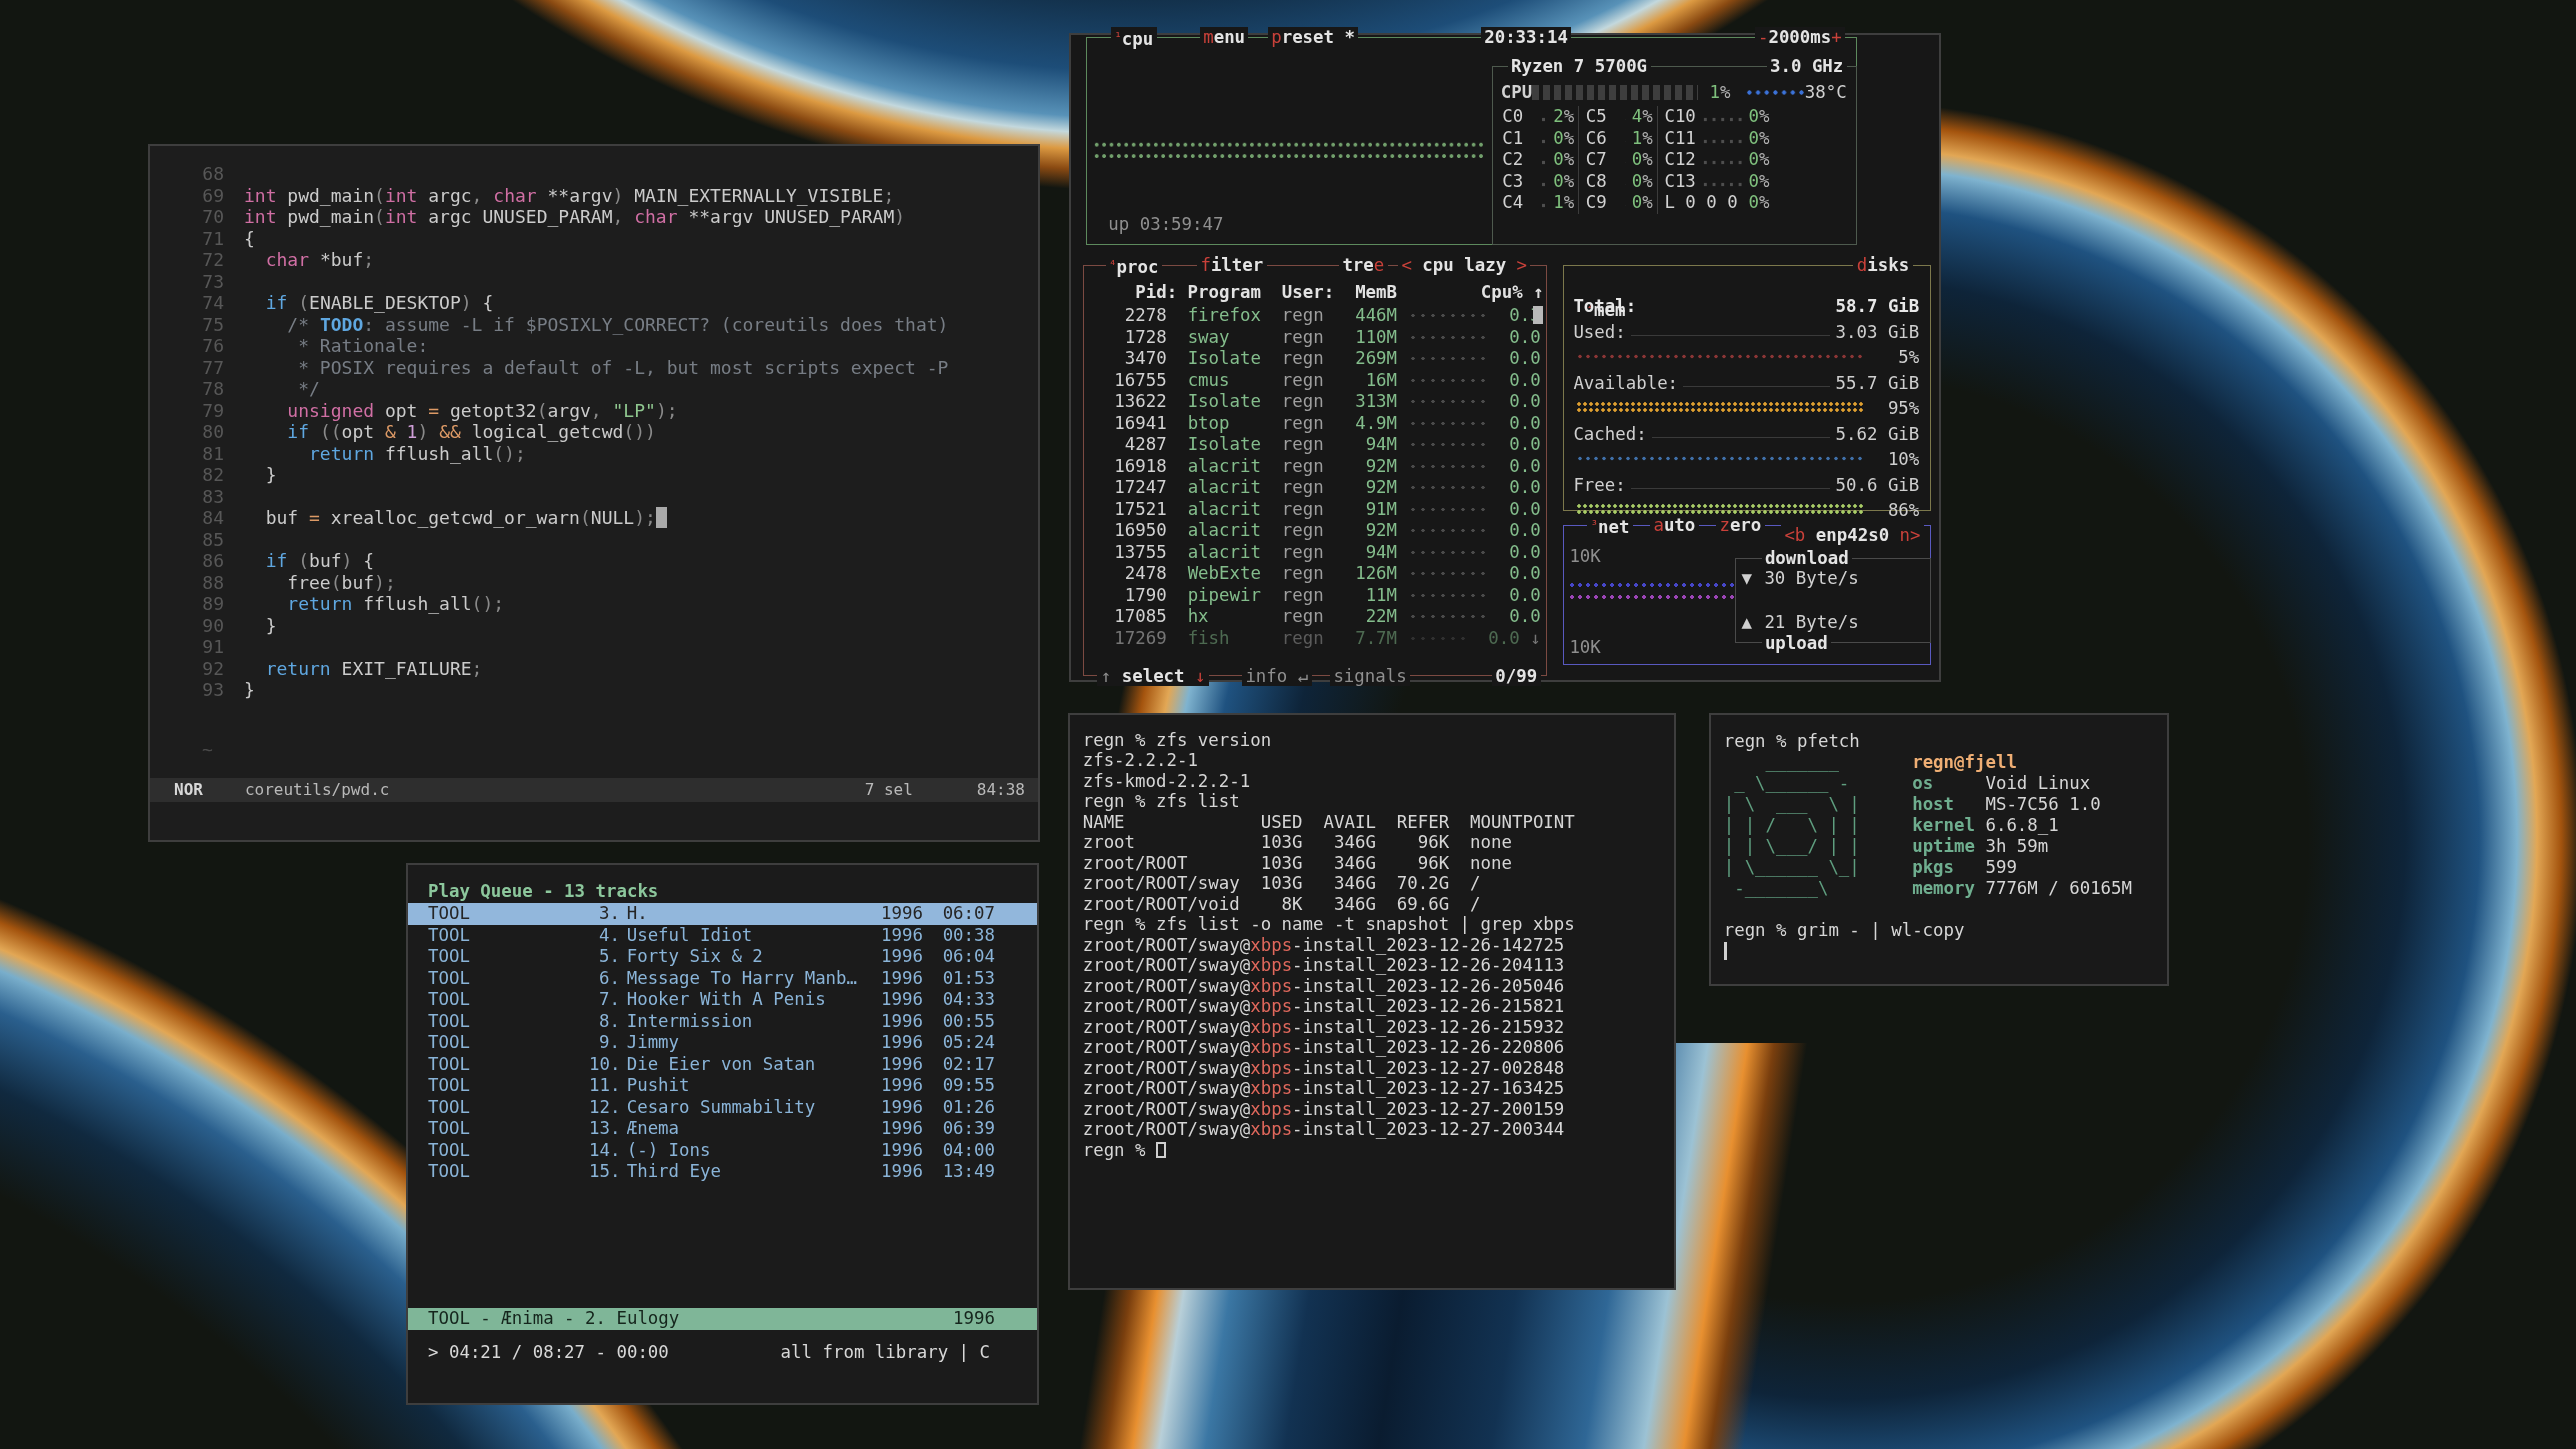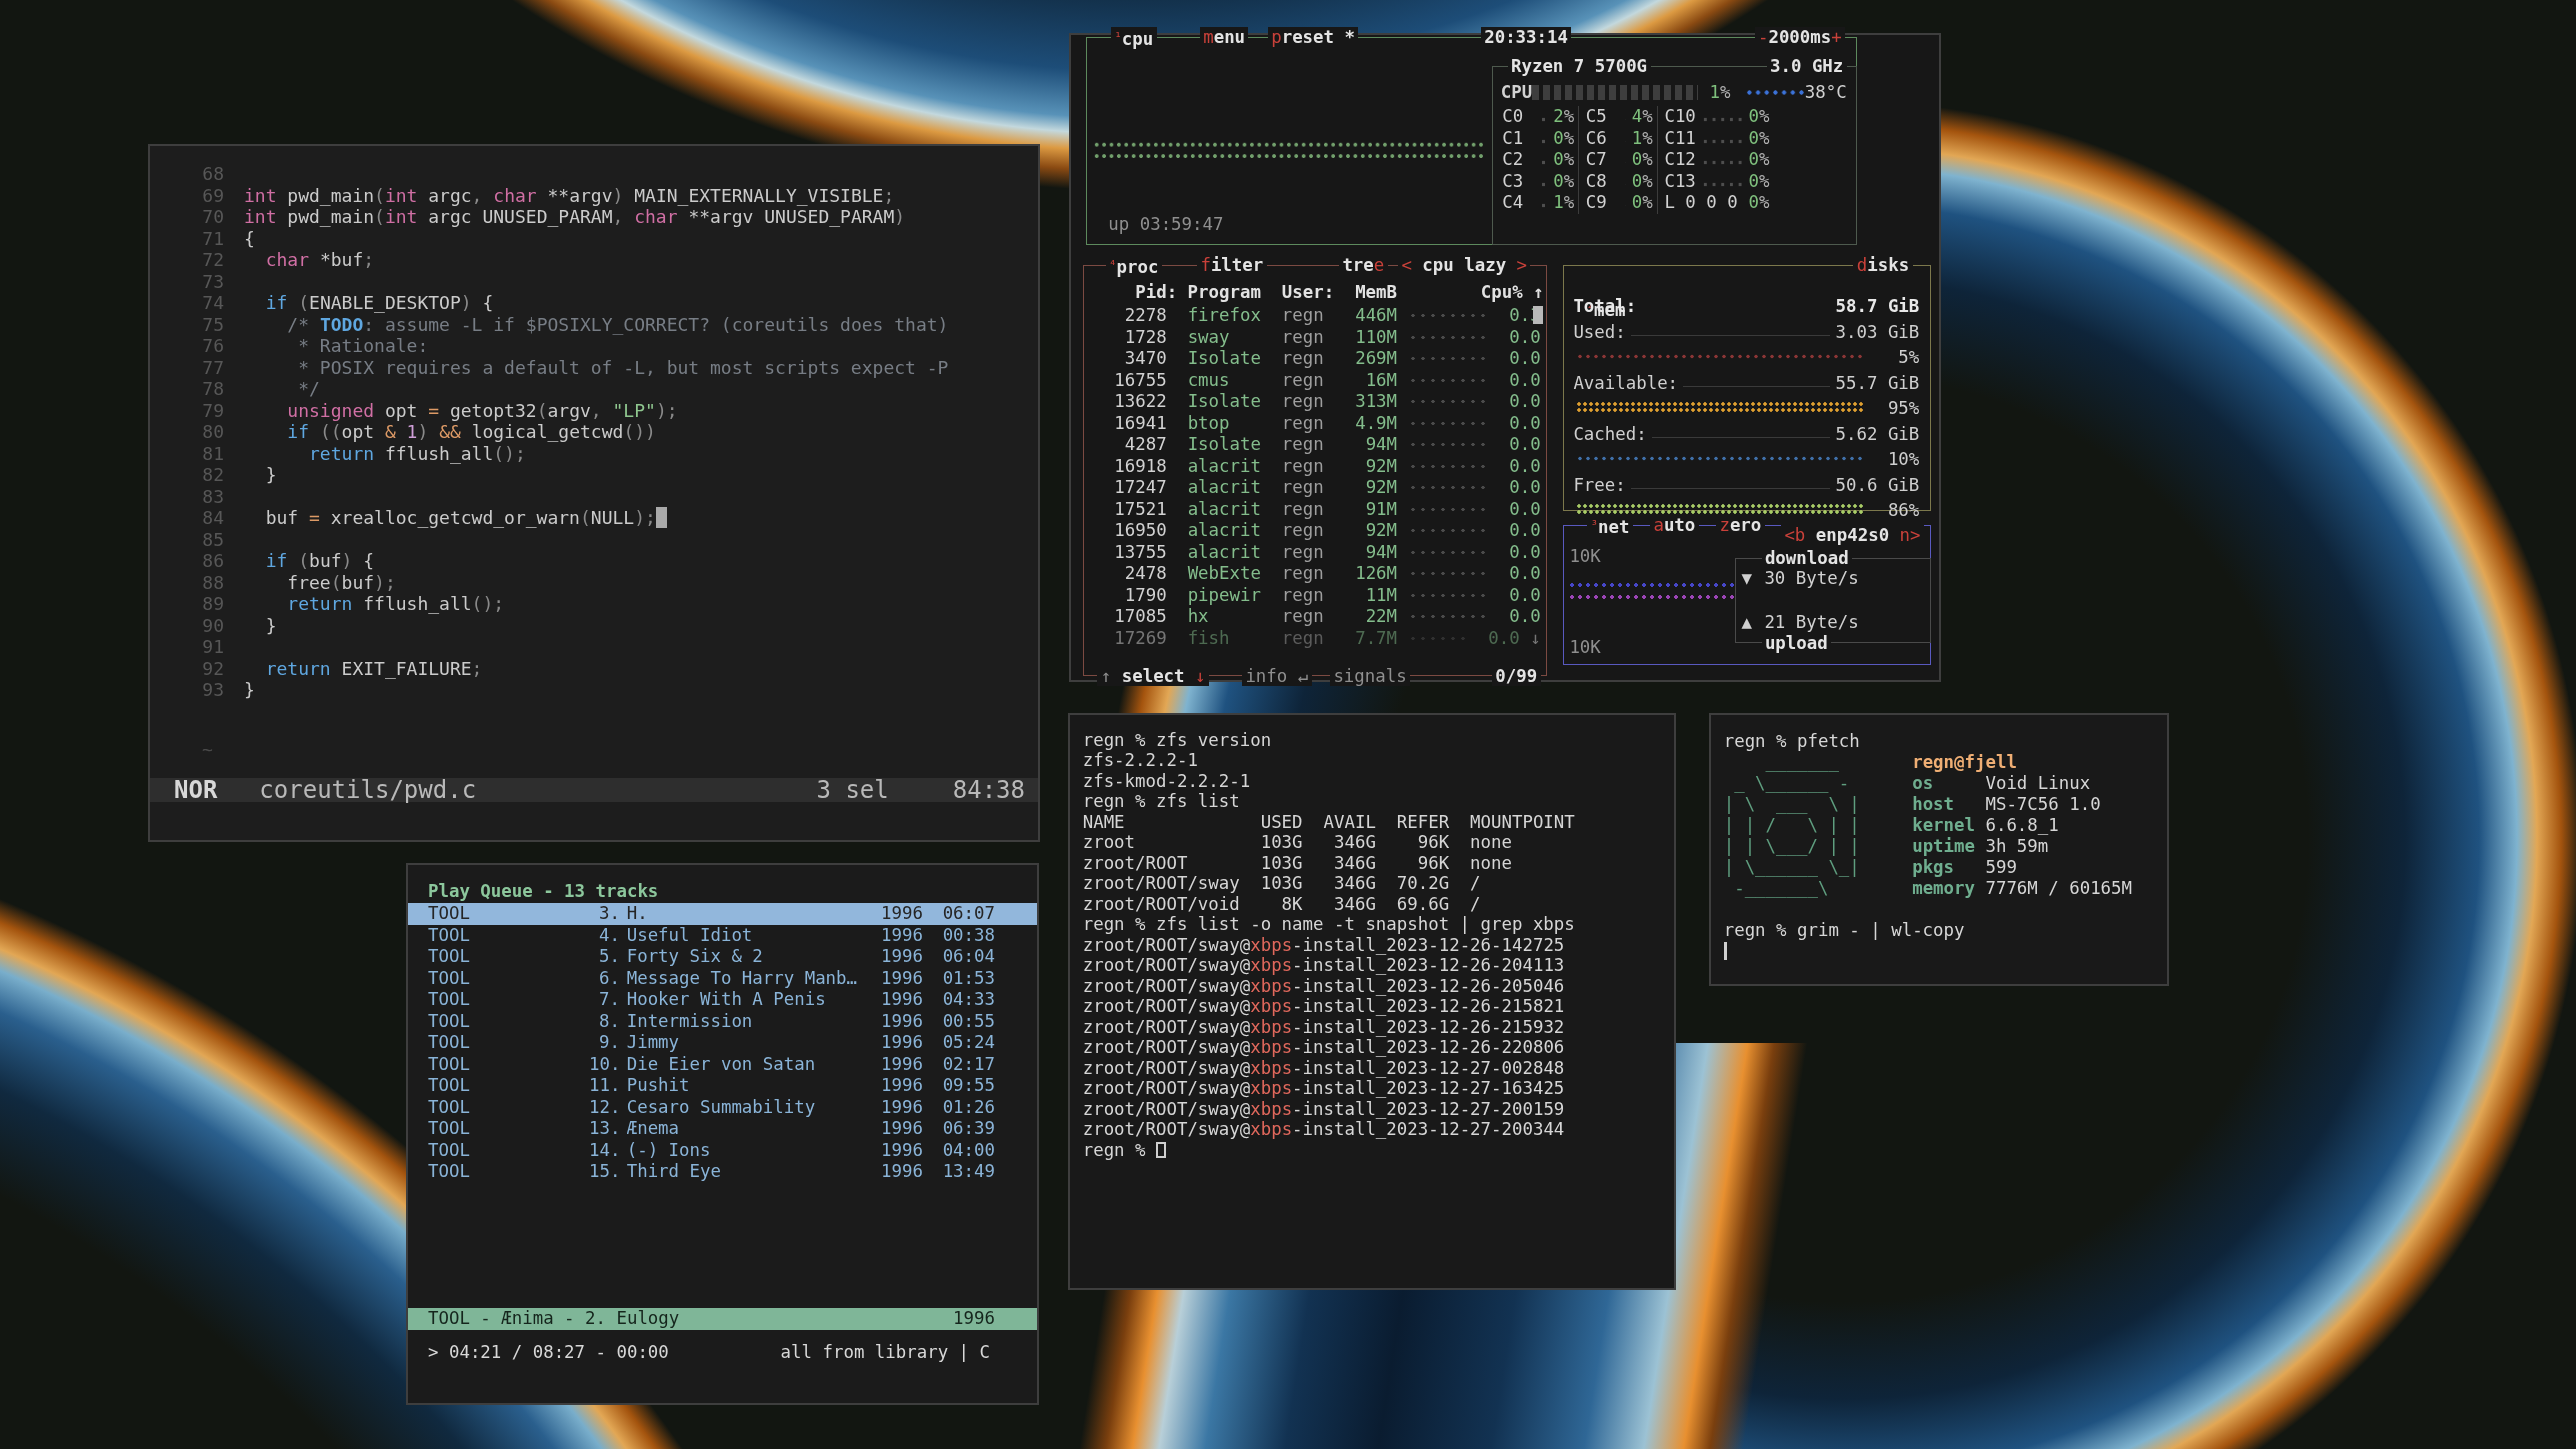--- a/index.html
+++ b/index.html
@@ -17,21 +17,21 @@
   #editor{background:#1d1d1d;}
   #ed-lines{position:absolute;left:0;top:17.4px;right:0;}
   #ed-lines .ln{display:flex;}
   .num{width:74px;text-align:right;color:#575757;flex:0 0 auto;}
   .code{margin-left:20px;white-space:pre;}
   .sg-t{color:#cbcbcb}.sg-k{color:#d06fa4}.sg-b{color:#5fa7e0}.sg-o{color:#dd9a66}
   .sg-n{color:#cf9fd8}.sg-s{color:#8fc78f}.sg-c{color:#777d85}
   .sg-td{color:#5fa7e0;font-weight:bold}.sg-p{color:#8a8a8a}
   .sg-cur{background:#a9a9a9;color:#1d1d1d}
   .ed-tilde{position:absolute;left:52px;top:593px;color:#4a4a4a;font-size:18px;}
-  .ed-status{position:absolute;left:0;right:0;bottom:38px;height:24px;line-height:24px;background:#2e2e2e;display:flex;font-size:24px;color:#b9b9b9;}
+  .ed-status{position:absolute;left:0;right:0;bottom:38px;height:24px;line-height:24px;background:#2e2e2e;display:flex;font-size:16px;color:#b9b9b9;}
   .ed-mode{margin-left:24px;font-weight:bold;color:#d8d8d8;}
   .ed-file{margin-left:42px;}
   .spacer{flex:1;}
   .ed-sel{margin-right:64px;}
   .ed-pos{margin-right:13px;}
   #editor{font-size:18px;}
   
   .term{font-size:17.4px;color:#d6d6d6;background:#191919;}
   .sg-w{color:#d6d6d6}.sg-r{color:#e0685c}
   .sg-lg{color:#5f9e7f}.sg-lbl{color:#6fae8f;font-weight:bold}.sg-val{color:#d6d6d6}.sg-ttl{color:#efae74;font-weight:bold}
@@ -145,21 +145,21 @@
       <div class="ln"><span class="num">90</span><span class="code"><span class="sg sg-t">  }</span></span></div>
       <div class="ln"><span class="num">91</span><span class="code">&nbsp;</span></div>
       <div class="ln"><span class="num">92</span><span class="code"><span class="sg sg-t">  </span><span class="sg sg-b">return</span><span class="sg sg-t"> EXIT_FAILURE</span><span class="sg sg-p">;</span></span></div>
       <div class="ln"><span class="num">93</span><span class="code"><span class="sg sg-t">}</span></span></div>
     </div>
   <div class="ed-tilde">~</div>
   <div class="ed-status">
     <span class="ed-mode">NOR</span>
     <span class="ed-file">coreutils/pwd.c</span>
     <span class="spacer"></span>
-    <span class="ed-sel">3 sel</span>
+    <span class="ed-sel">7 sel</span>
     <span class="ed-pos">84:38</span>
   </div>
 </div>
 
 <div class="win" id="btop" style="left:1069px;top:33px;width:872px;height:649px;">
 
   <div class="bx" id="cpubox">
     <span class="bxt" style="left:24px;"><span class="supk">¹</span><span class="bold">cpu</span></span>
     <span class="bxt" style="left:113px;"><span class="key">m</span><span class="bold">enu</span></span>
     <span class="bxt" style="left:181px;"><span class="key">p</span><span class="bold">reset *</span></span>

